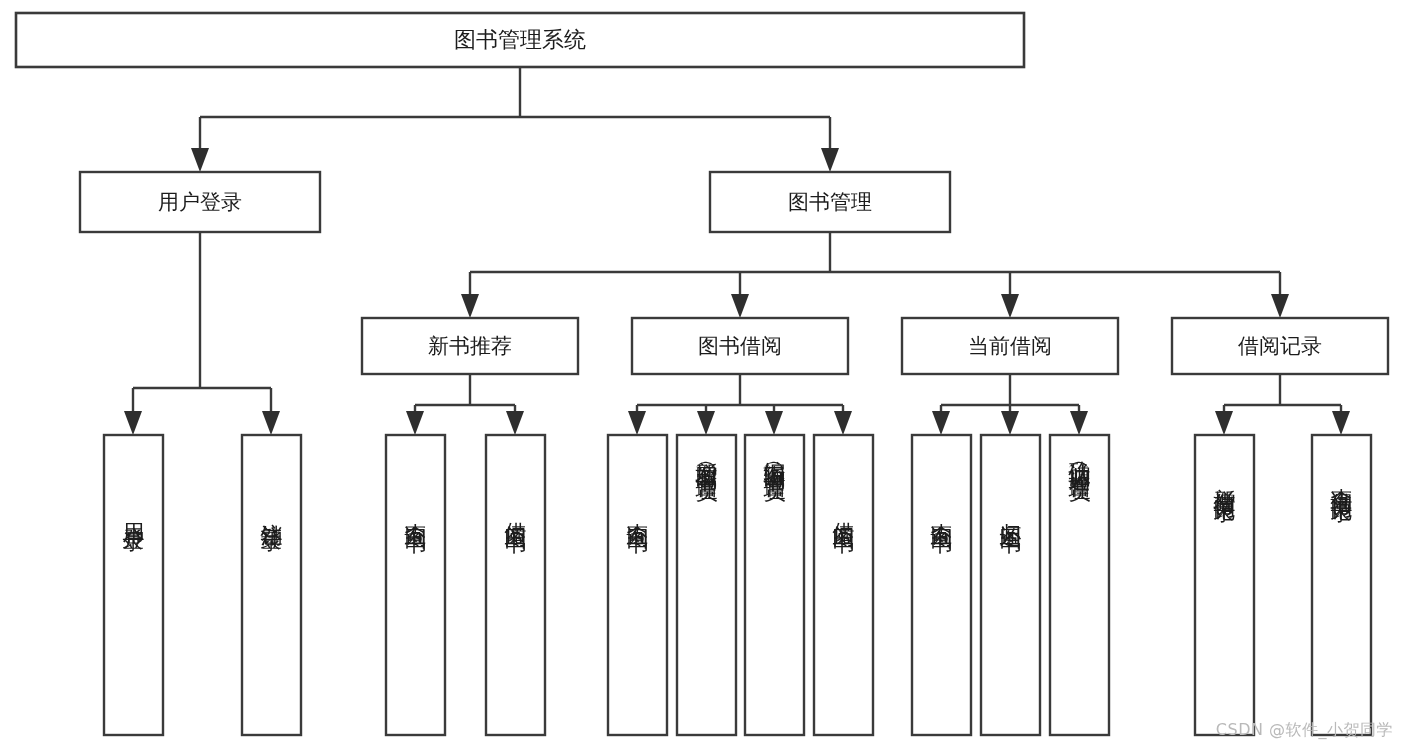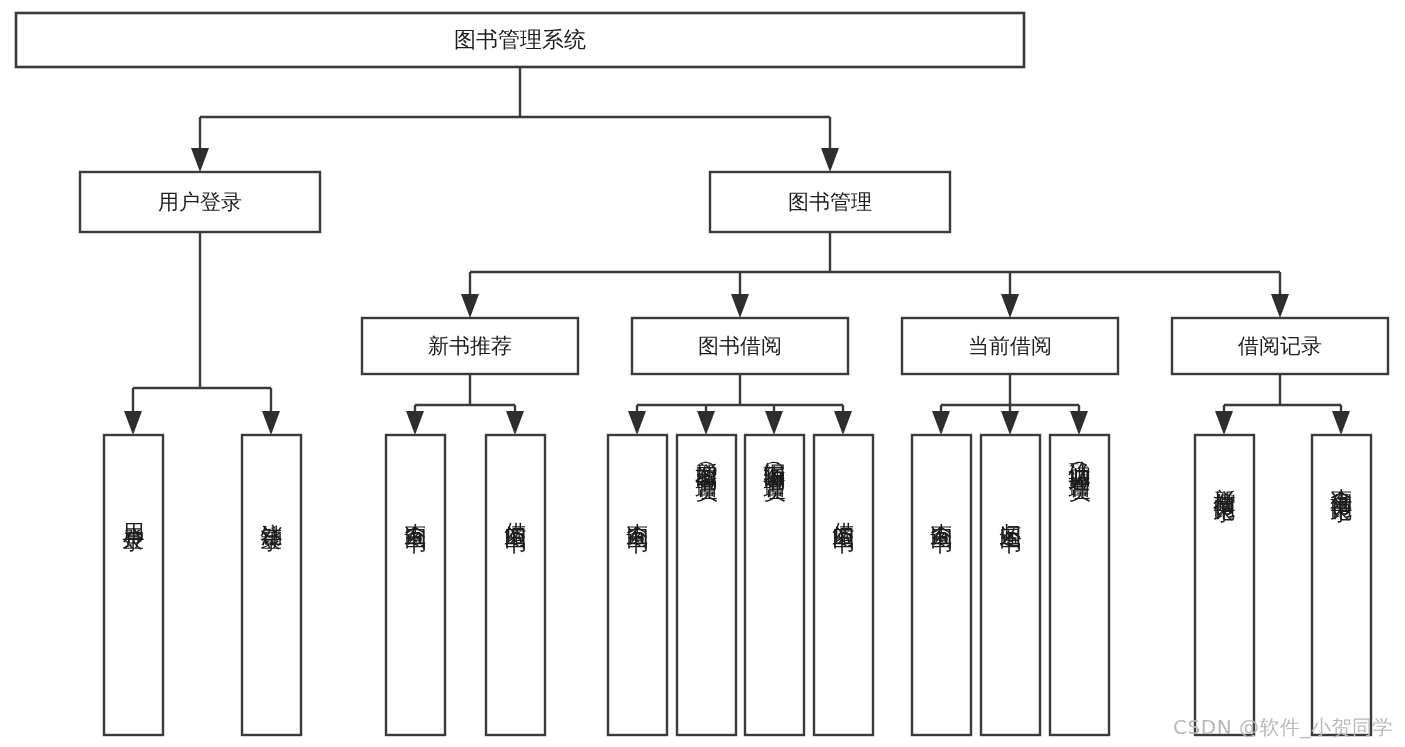--- a/index.html
+++ b/index.html
@@ -73,21 +73,21 @@
     line-height: 1.0;
     color: #1c1c1c;
     letter-spacing: 3px;
     white-space: nowrap;
   }
   .watermark {
     position: absolute;
     right: 12px;
     bottom: 6px;
     color: #b9b9b9;
-    font-size: 20px;
+    font-size: 16px;
     font-family: "DejaVu Sans", "Liberation Sans", sans-serif;
     letter-spacing: 0.5px;
     white-space: nowrap;
   }
 </style>
 </head>
 <body>
 
 <div id="diagram-root">
 

